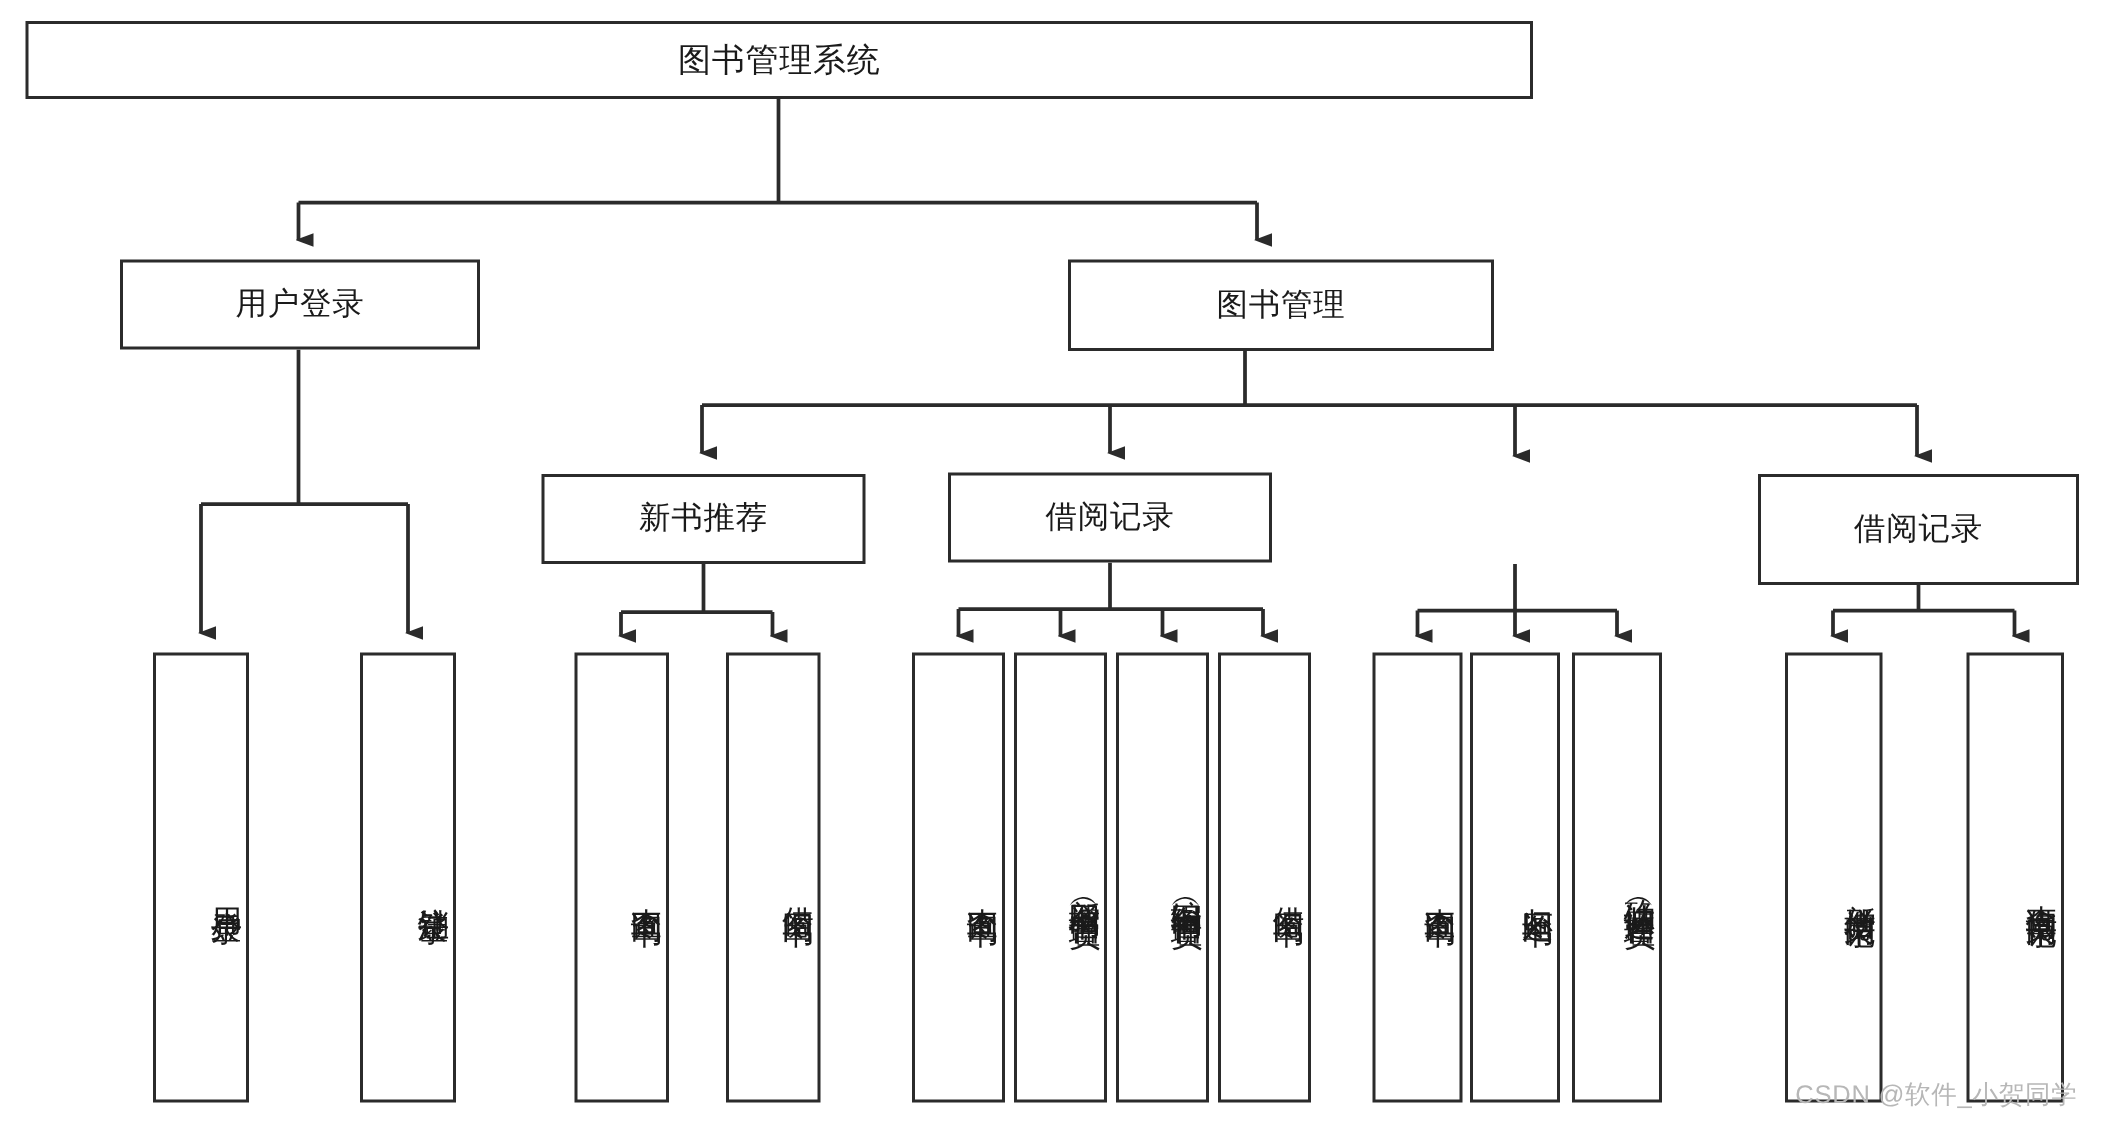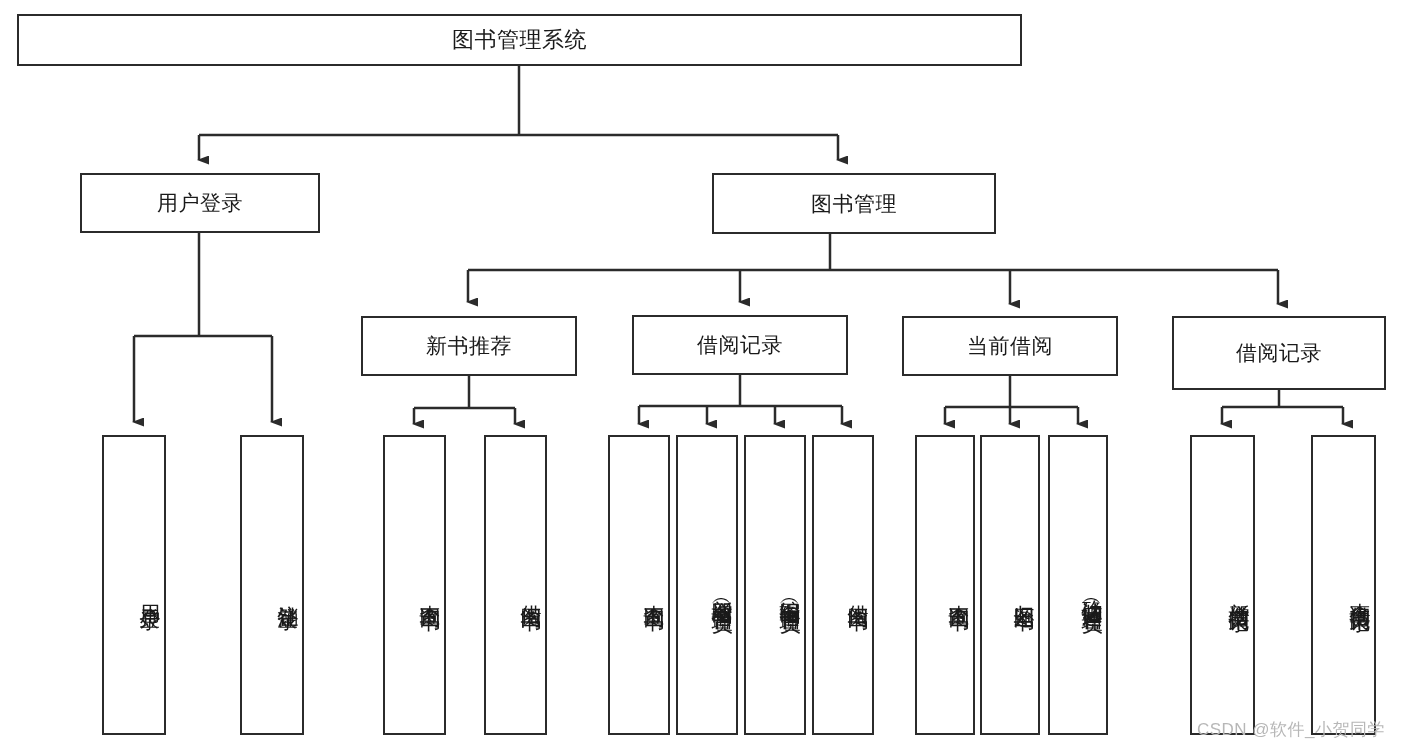--- a/index.html
+++ b/index.html
@@ -132,23 +132,20 @@
   <div class="node horiz" style="left:712px; top:173px; width:284px; height:61px;text-align:center;">
     <span>图书管理</span>
   </div>
 
   <div class="node horiz" style="left:361px; top:316px; width:216px; height:60px;">
     <span>新书推荐</span>
   </div>
   <div class="node horiz" style="left:632px; top:315px; width:216px; height:60px;">
     <span>借阅记录</span>
   </div>
-  <div class="node horiz" style="left:902px; top:316px; width:216px; height:60px;">
-    <span>当前借阅</span>
-  </div>
   <div class="node horiz" style="left:1172px; top:316px; width:214px; height:74px;">
     <span>借阅记录</span>
   </div>
 
   <div class="node vert" style="left:102px; top:435px; width:64px; height:300px;">
     <span class="vtext">用户登录</span>
   </div>
   <div class="node vert" style="left:240px; top:435px; width:64px; height:300px;">
     <span class="vtext">注销登录</span>
   </div>

